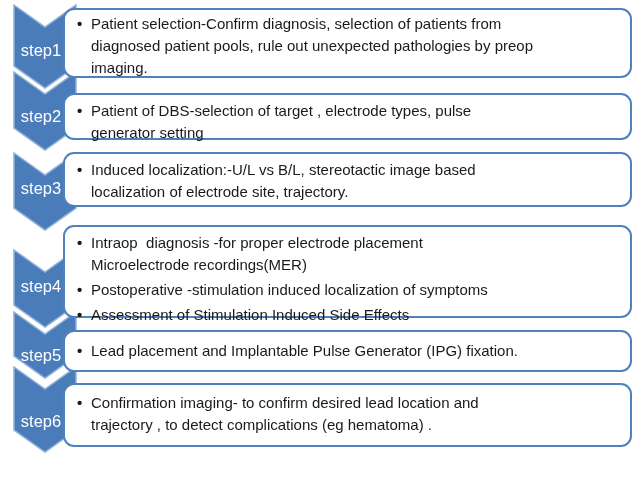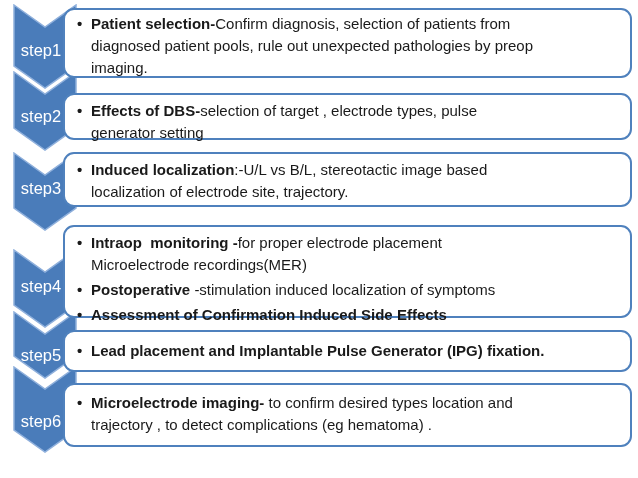--- a/index.html
+++ b/index.html
@@ -55,21 +55,21 @@
     line-height: 22px;
     color: #1a1a1a;
   }
   .bullet-text {
     flex: 1 1 auto;
     font-size: 15px;
     line-height: 22px;
     color: #1a1a1a;
   }
   .bullet-head {
-    font-weight: bold;
+    font-weight: normal;
     white-space: pre-wrap;
     text-align: center;
   }
   .bullet-tail {
     font-weight: normal;
     white-space: pre-wrap;
   }
   .pad-top { padding-top: 5px; }
 </style>
 </head>
@@ -112,57 +112,57 @@
       <span class="bullet-marker">•</span>
       <span class="bullet-text"><span class="bullet-head">Patient selection-</span><span class="bullet-tail">Confirm diagnosis, selection of patients from
 diagnosed patient pools, rule out unexpected pathologies by preop
 imaging.</span></span>
     </div>
   </div>
 
   <div class="step-box pad-top" style="top:93px; height:47px;">
     <div class="bullet-item">
       <span class="bullet-marker">•</span>
-      <span class="bullet-text"><span class="bullet-head">Effects of DBS-</span><span class="bullet-tail">selection of target , electrode types, pulse
+      <span class="bullet-text"><span class="bullet-head">Patient of DBS-</span><span class="bullet-tail">selection of target , electrode types, pulse
 generator setting</span></span>
     </div>
   </div>
 
   <div class="step-box pad-top" style="top:152px; height:55px;">
     <div class="bullet-item">
       <span class="bullet-marker">•</span>
       <span class="bullet-text"><span class="bullet-head">Induced localization</span><span class="bullet-tail">:-U/L vs B/L, stereotactic image based
 localization of electrode site, trajectory.</span></span>
     </div>
   </div>
 
   <div class="step-box pad-top" style="top:225px; height:93px;">
     <div class="bullet-item">
       <span class="bullet-marker">•</span>
-      <span class="bullet-text"><span class="bullet-head">Intraop  monitoring -</span><span class="bullet-tail">for proper electrode placement
+      <span class="bullet-text"><span class="bullet-head">Intraop  diagnosis -</span><span class="bullet-tail">for proper electrode placement
 Microelectrode recordings(MER)</span></span>
     </div>
     <div class="bullet-item">
       <span class="bullet-marker">•</span>
       <span class="bullet-text"><span class="bullet-head">Postoperative </span><span class="bullet-tail">-stimulation induced localization of symptoms</span></span>
     </div>
     <div class="bullet-item">
       <span class="bullet-marker">•</span>
-      <span class="bullet-text"><span class="bullet-head">Assessment of Confirmation Induced Side Effects</span><span class="bullet-tail"></span></span>
+      <span class="bullet-text"><span class="bullet-head">Assessment of Stimulation Induced Side Effects</span><span class="bullet-tail"></span></span>
     </div>
   </div>
 
   <div class="step-box" style="top:330px; height:42px; padding-top:8px;">
     <div class="bullet-item">
       <span class="bullet-marker">•</span>
       <span class="bullet-text"><span class="bullet-head">Lead placement and Implantable Pulse Generator (IPG) fixation.</span><span class="bullet-tail"></span></span>
     </div>
   </div>
 
   <div class="step-box" style="top:383px; height:64px; padding-top:7px;">
     <div class="bullet-item">
       <span class="bullet-marker">•</span>
-      <span class="bullet-text"><span class="bullet-head">Microelectrode imaging-</span><span class="bullet-tail"> to confirm desired types location and
+      <span class="bullet-text"><span class="bullet-head">Confirmation imaging-</span><span class="bullet-tail"> to confirm desired lead location and
 trajectory , to detect complications (eg hematoma) .</span></span>
     </div>
   </div>
 
 </div>
 
 </body></html>

